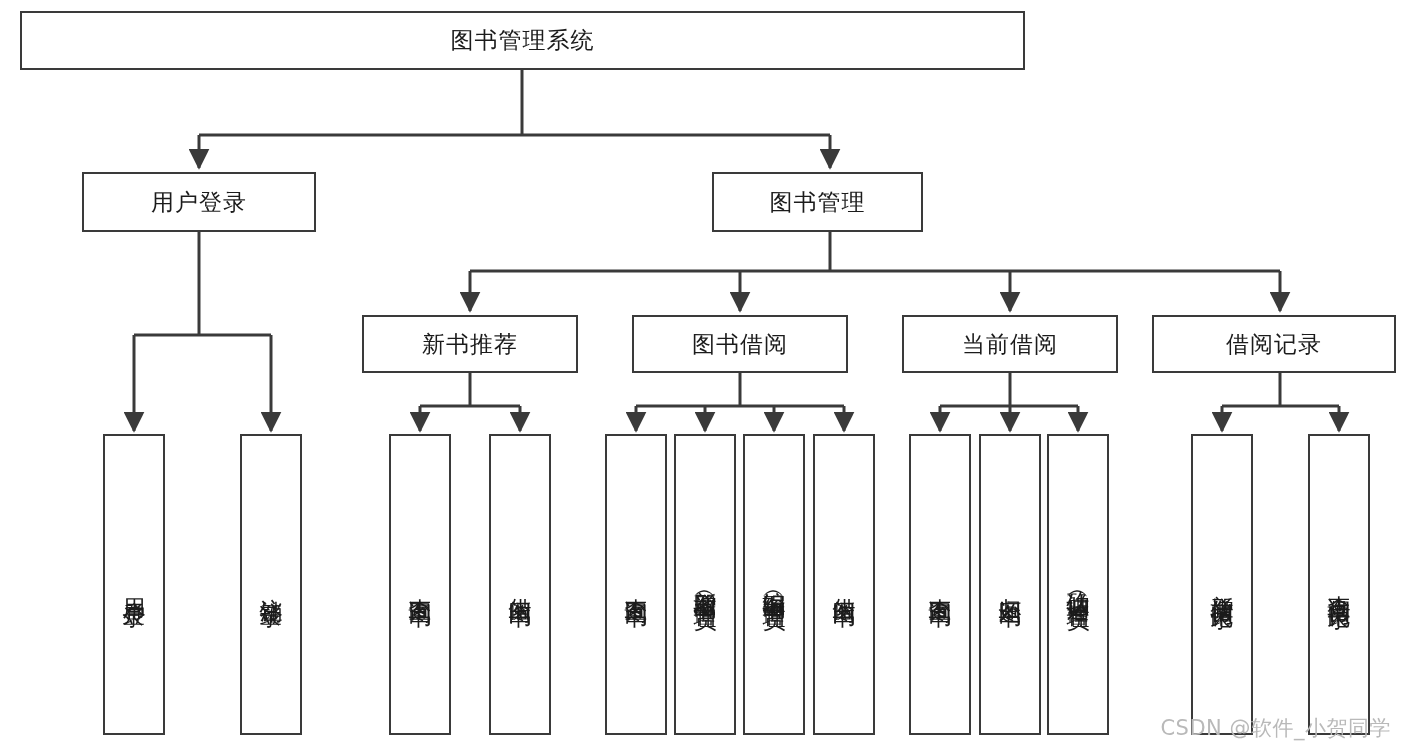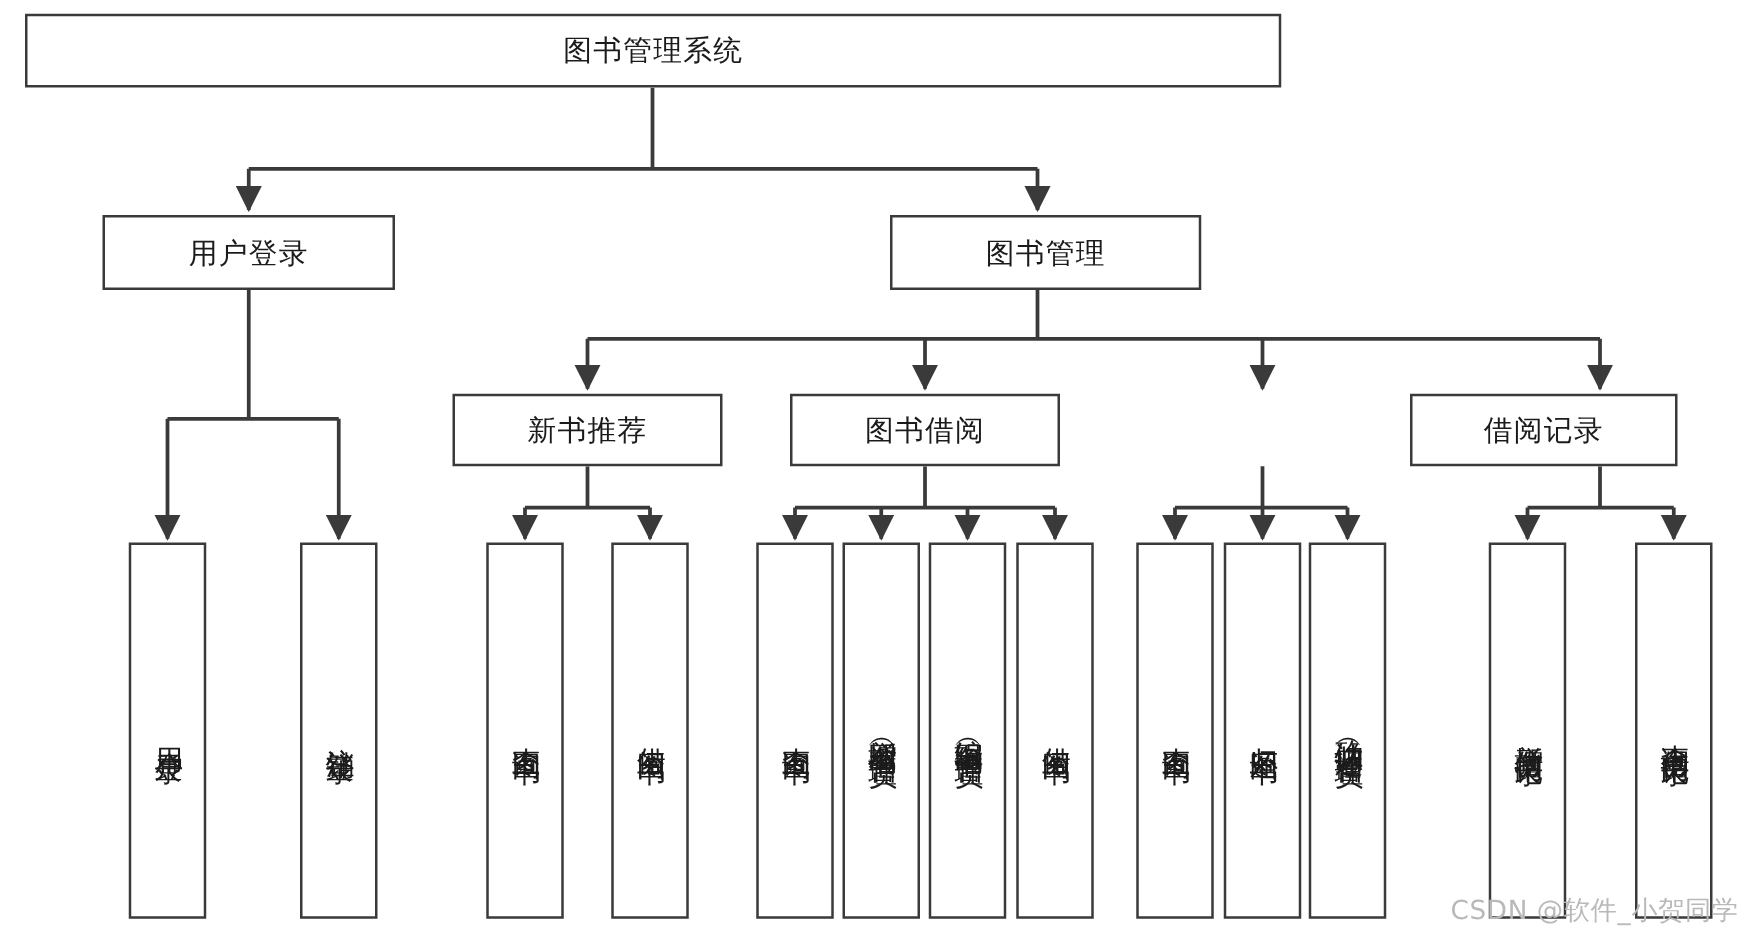--- a/index.html
+++ b/index.html
@@ -117,31 +117,34 @@
     </g>
   </svg>
 
   <div class="node-box horizontal" style="left:20px; top:11px; width:1005px; height:59px;">
     <span class="node-label">图书管理系统</span>
   </div>
 
   <div class="node-box horizontal" style="left:82px; top:172px; width:234px; height:60px;">
     <span class="node-label">用户登录</span>
   </div>
-  <div class="node-box horizontal" style="left:712px; top:172px; width:249px; height:60px;text-align:right;">
+  <div class="node-box horizontal" style="left:712px; top:172px; width:211px; height:60px;text-align:right;">
     <span class="node-label">图书管理</span>
   </div>
 
   <div class="node-box horizontal" style="left:632px; top:315px; width:216px; height:58px;">
     <span class="node-label">图书借阅</span>
   </div>
   <div class="node-box horizontal" style="left:362px; top:315px; width:216px; height:58px;">
     <span class="node-label">新书推荐</span>
   </div>
-  <div class="node-box horizontal" style="left:1128px; top:315px; width:214px; height:58px;">
+  <div class="node-box horizontal" style="left:902px; top:315px; width:216px; height:58px;">
+    <span class="node-label">当前借阅</span>
+  </div>
+  <div class="node-box horizontal" style="left:1152px; top:315px; width:244px; height:58px;">
     <span class="node-label">借阅记录</span>
   </div>
 
   <div class="node-box vertical" style="left:103px; top:434px; width:62px; height:301px;">
     <span class="node-label">用户登录</span>
   </div>
   <div class="node-box vertical" style="left:240px; top:434px; width:62px; height:301px;">
     <span class="node-label">注销登录</span>
   </div>
 

